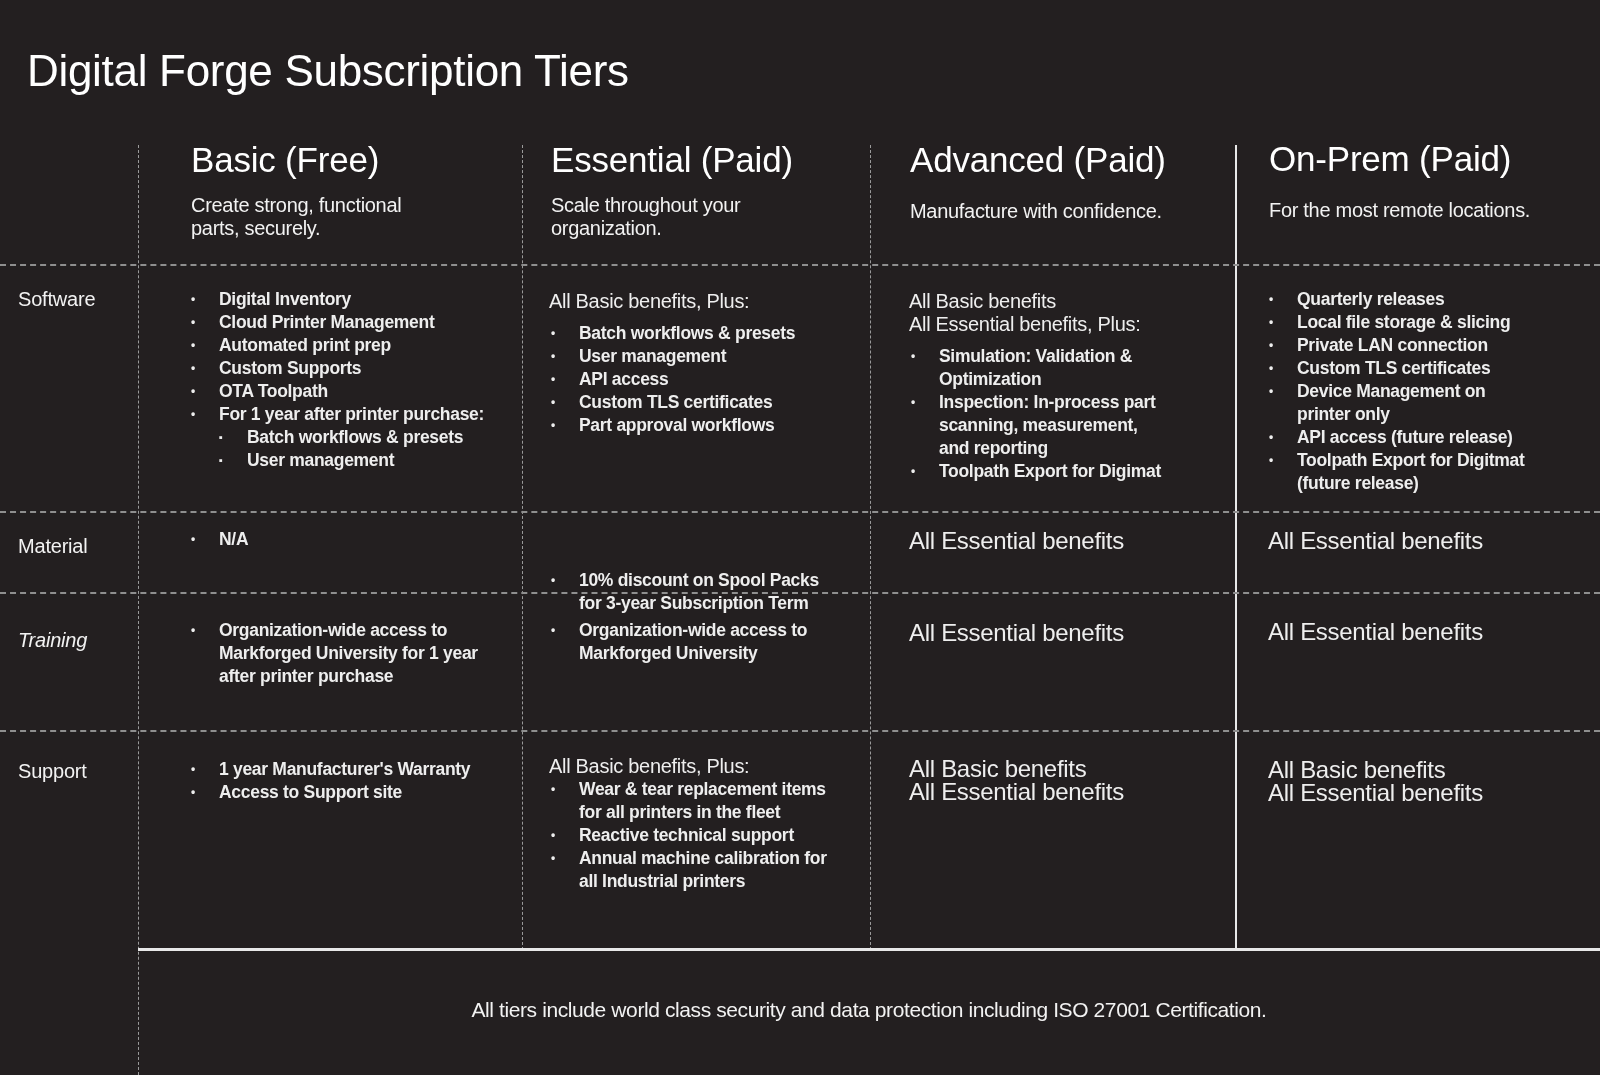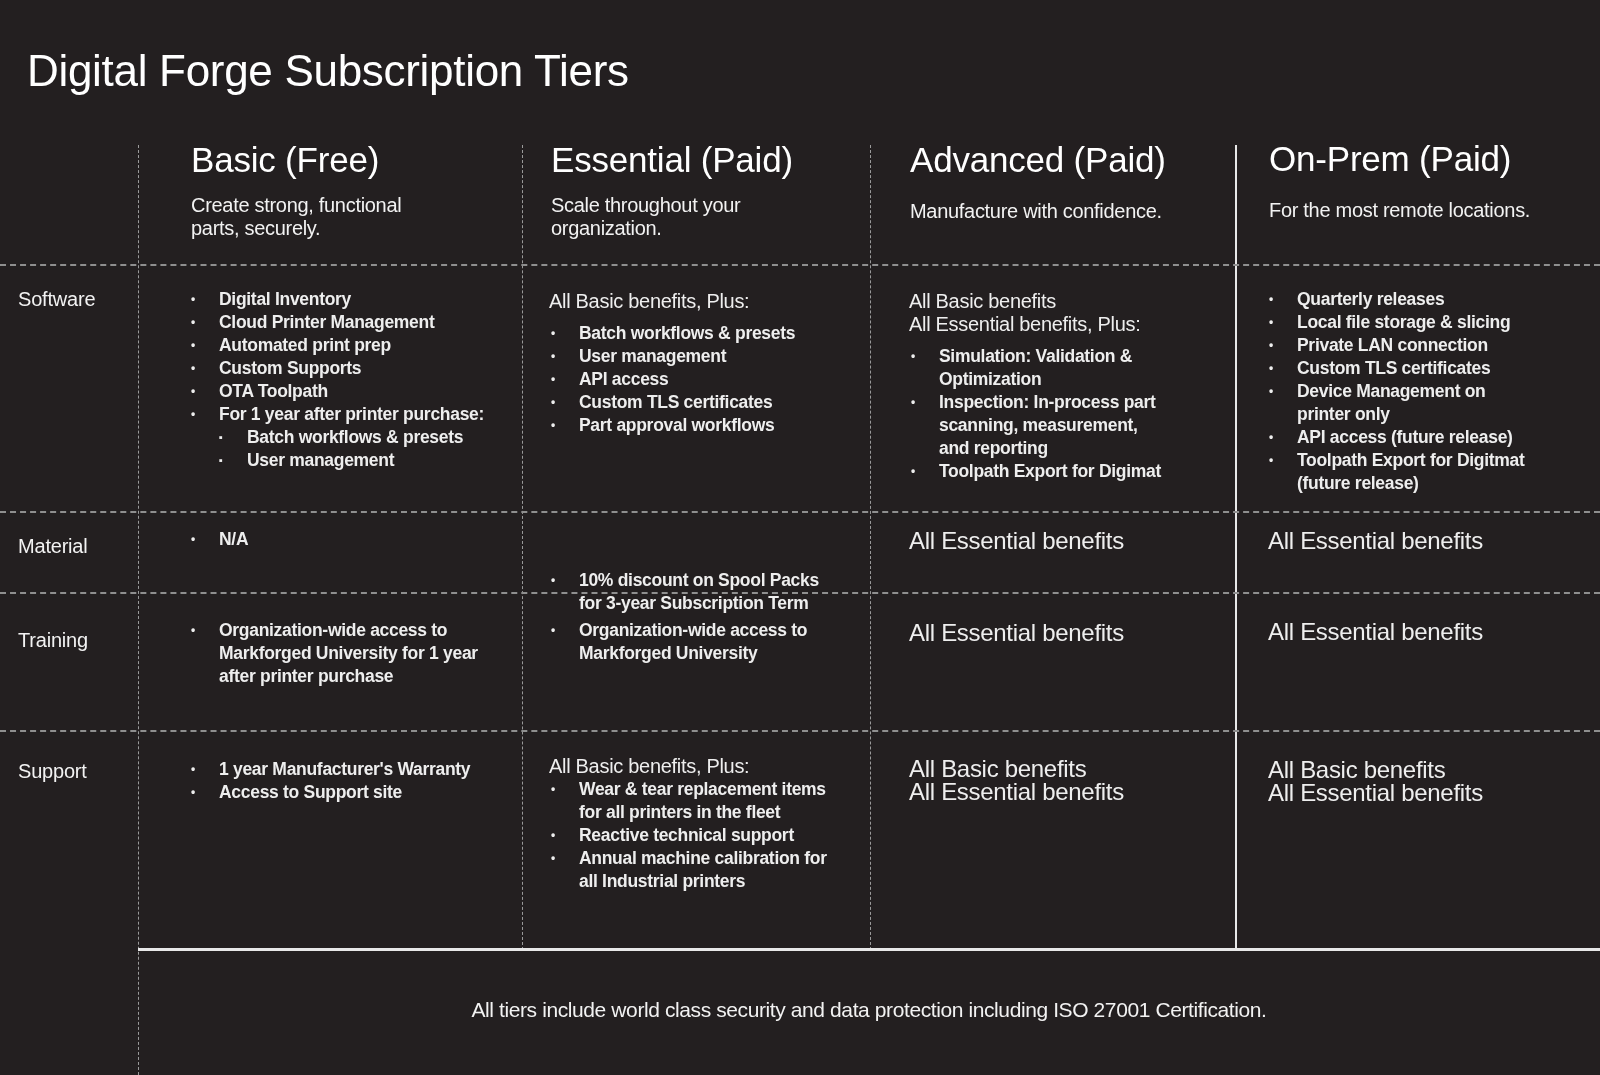--- a/index.html
+++ b/index.html
@@ -68,21 +68,21 @@
   <div class="tier-name">Advanced (Paid)</div>
   <div class="tier-tag" style="margin-top:20px;">Manufacture with confidence.</div>
 </div>
 <div class="tier-head" style="left:1269px; top:139px; width:330px;">
   <div class="tier-name">On-Prem (Paid)</div>
   <div class="tier-tag" style="margin-top:20px;">For the most remote locations.</div>
 </div>
 
 <div class="row-label" style="top:288px;">Software</div>
 <div class="row-label" style="top:535px;">Material</div>
-<div class="row-label" style="top:629px;">Training</div>
+<div class="row-label" style="top:629px;font-style:italic;">Training</div>
 <div class="row-label" style="top:760px;">Support</div>
 
 <div class="cell" style="left:189px; top:288px; width:330px;">
   <ul>
     <li>Digital Inventory</li>
     <li>Cloud Printer Management</li>
     <li>Automated print prep</li>
     <li>Custom Supports</li>
     <li>OTA Toolpath</li>
     <li>For 1 year after printer purchase:</li>

